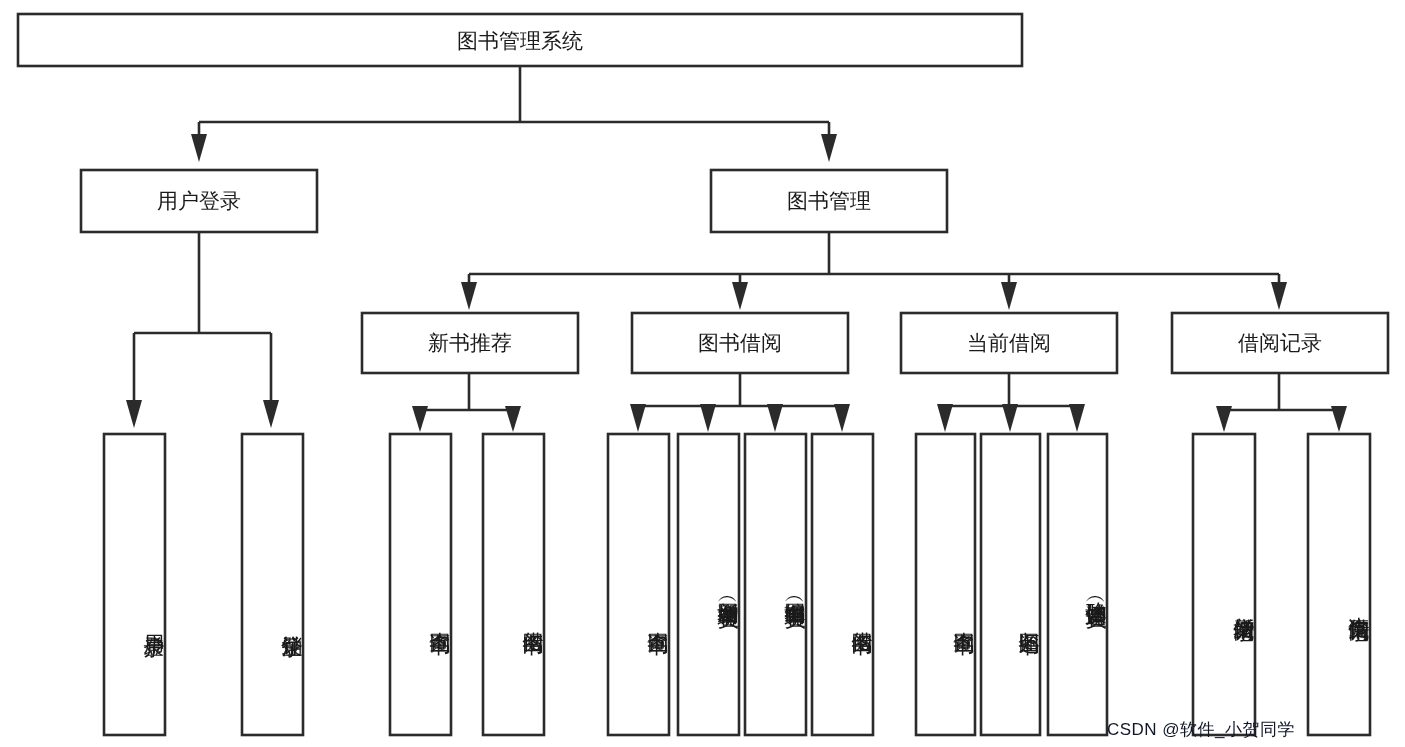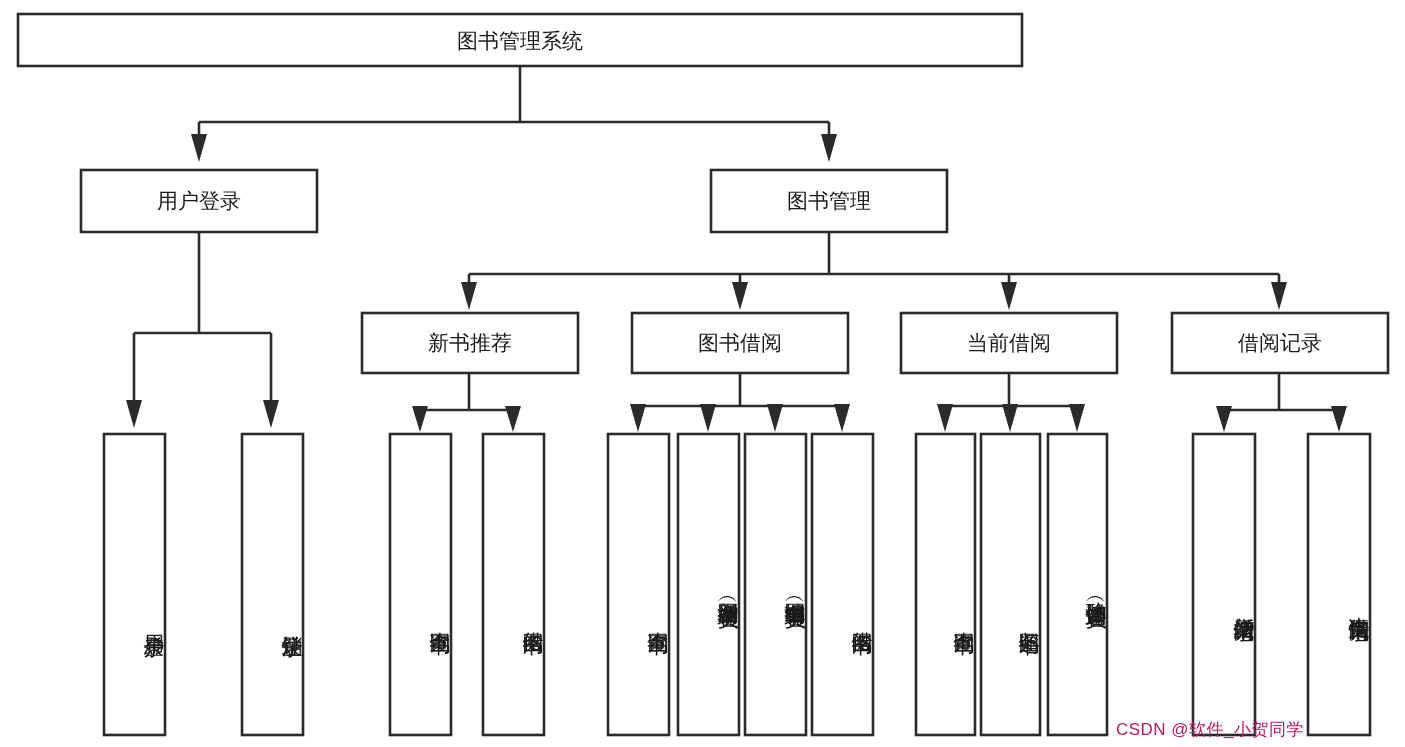--- a/index.html
+++ b/index.html
@@ -58,25 +58,25 @@
     color: #1a1a1a;
     letter-spacing: 1px;
     display: flex;
     align-items: flex-start;
     justify-content: center;
     white-space: nowrap;
     pointer-events: none;
   }
   .watermark {
     position: absolute;
-    right: 2px;
+    right: 11px;
     bottom: 6px;
     font-family: "Liberation Sans", "DejaVu Sans", sans-serif;
     font-size: 17px;
-    color: #be185d;
+    color: #0f172a;
     white-space: nowrap;
     letter-spacing: 0.5px;
   }
 </style>
 </head>
 <body>
 
 <div id="diagram-root">
 
   <svg class="diagram-svg" viewBox="0 0 1405 747">

